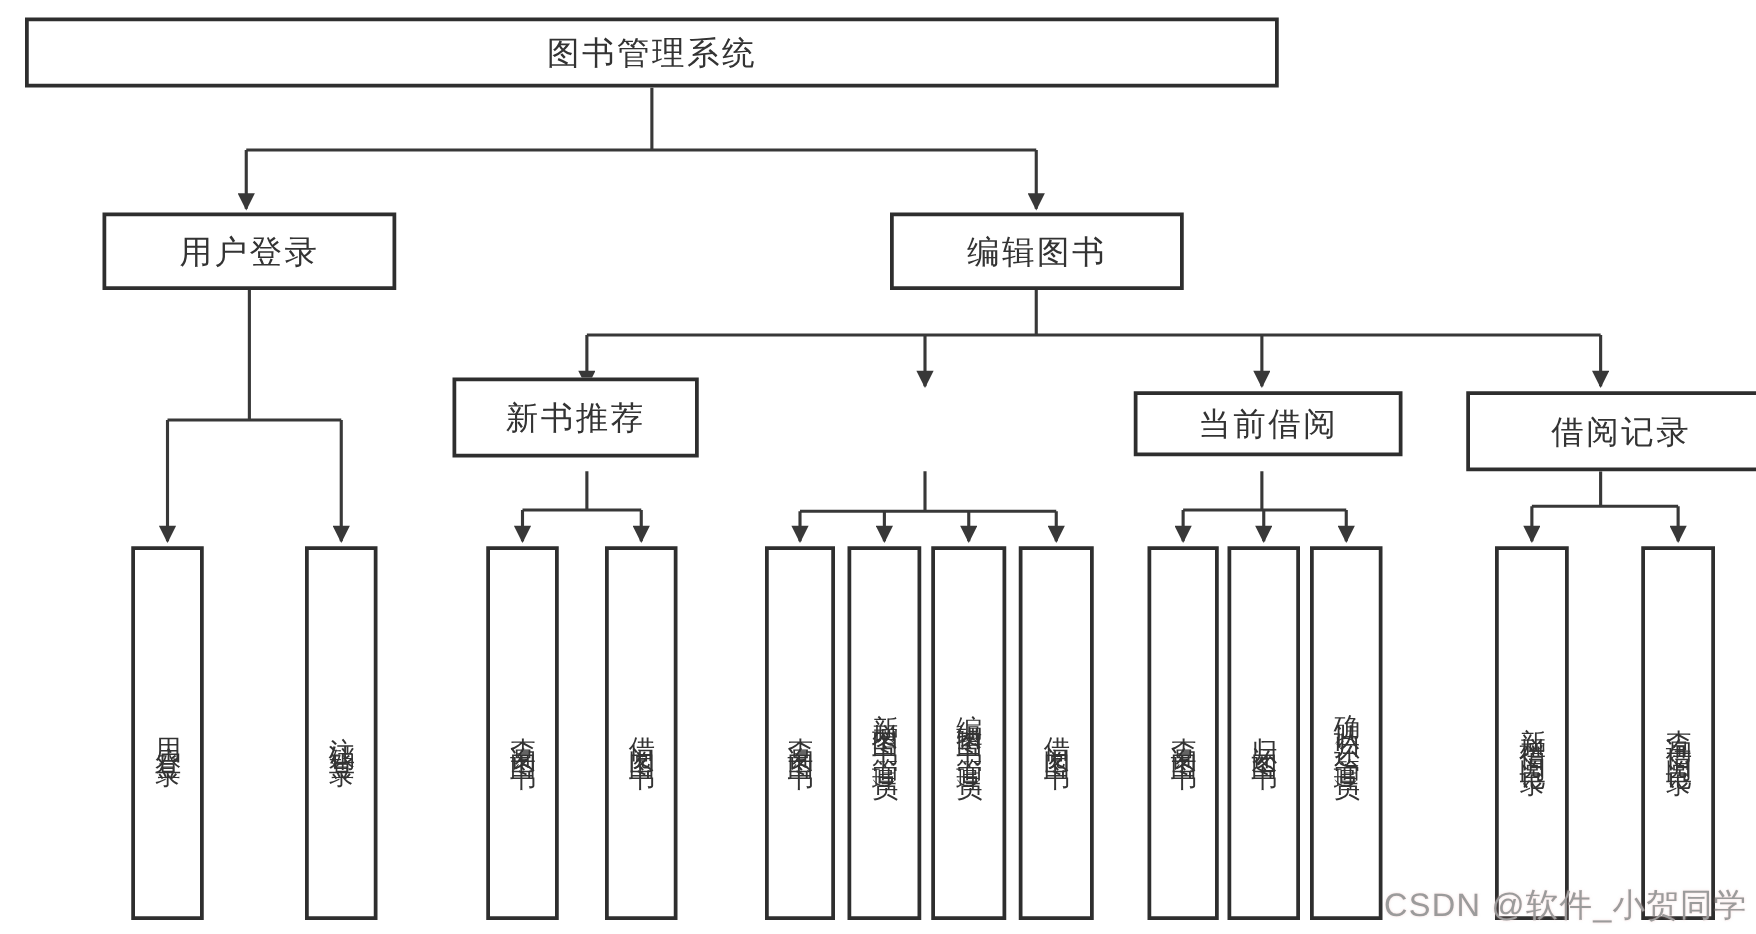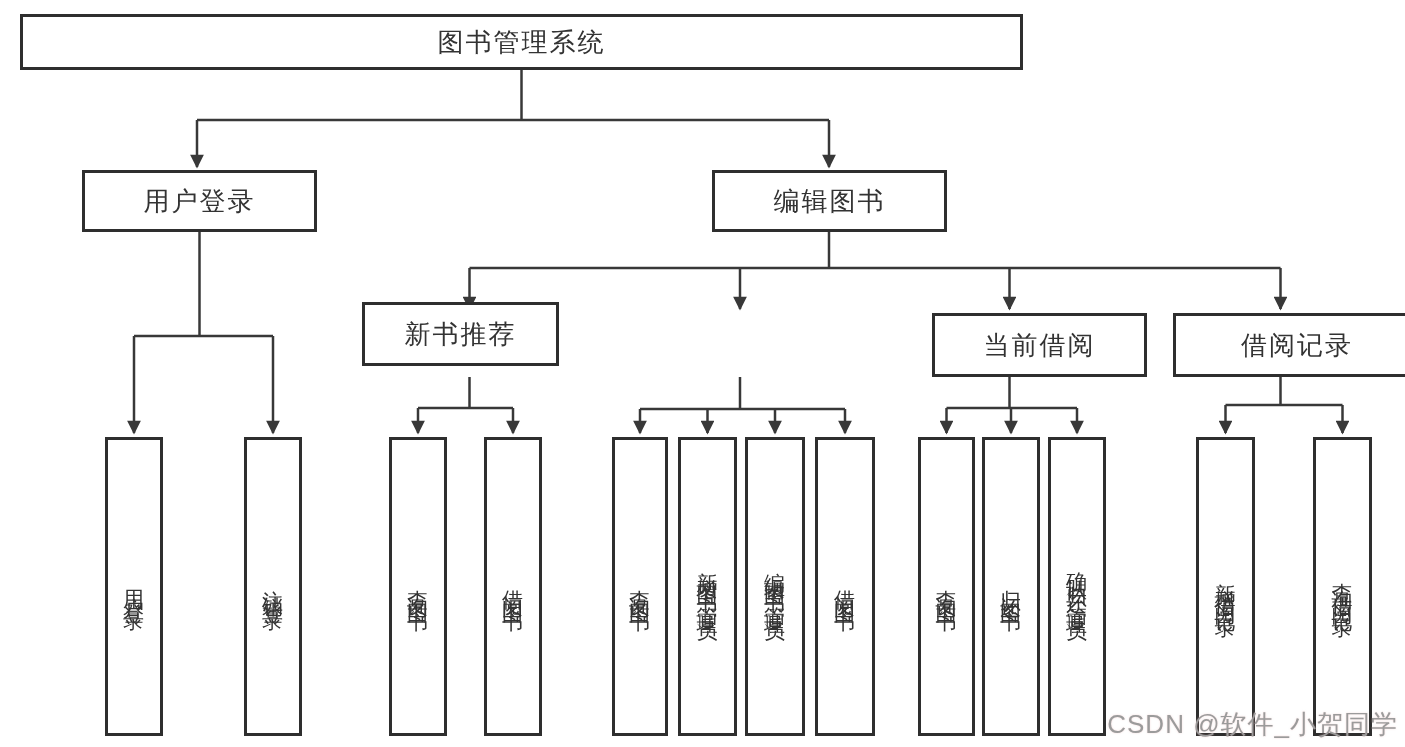--- a/index.html
+++ b/index.html
@@ -91,21 +91,21 @@
   <div class="node" style="left:82px;top:170px;width:235px;height:62px">
     <span class="lbl">用户登录</span>
   </div>
   <div class="node" style="left:712px;top:170px;width:235px;height:62px">
     <span class="lbl">编辑图书</span>
   </div>
 
   <div class="node" style="left:362px;top:302px;width:197px;height:64px">
     <span class="lbl">新书推荐</span>
   </div>
-  <div class="node" style="left:932px;top:313px;width:215px;height:64px">
+  <div class="node" style="left:907px;top:313px;width:215px;height:52px">
     <span class="lbl">当前借阅</span>
   </div>
   <div class="node" style="left:1173px;top:313px;width:248px;height:64px">
     <span class="lbl">借阅记录</span>
   </div>
 
   <div class="node leaf" style="left:105px;top:437px;width:58px;height:299px">
     <span class="lbl">用户登录</span>
   </div>
   <div class="node leaf" style="left:244px;top:437px;width:58px;height:299px">

